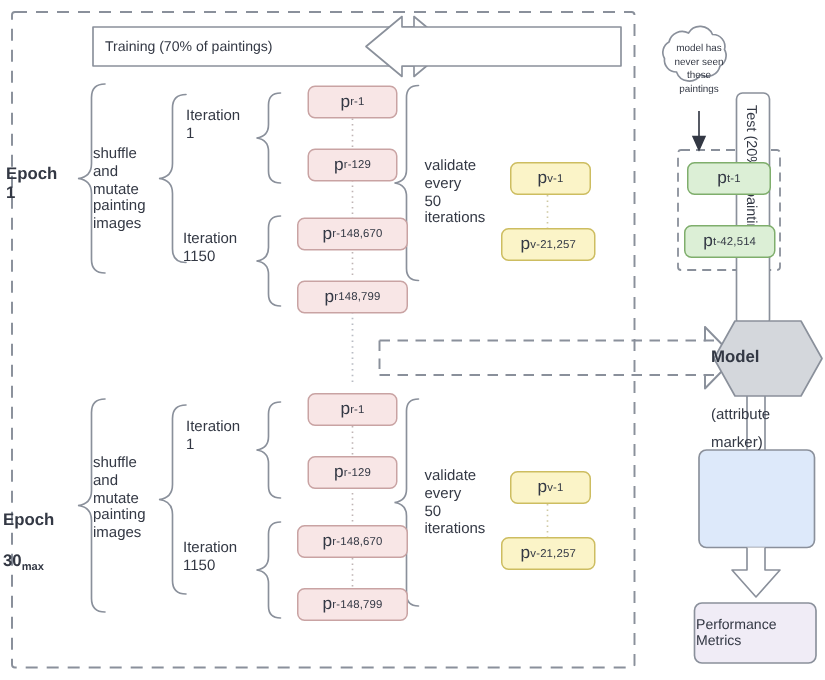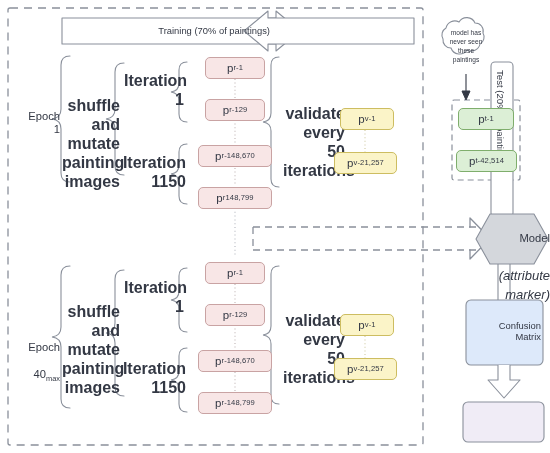--- a/index.html
+++ b/index.html
@@ -14,21 +14,21 @@
     overflow:hidden;
     background:#ffffff;
   }
   #svgroot{
     position:absolute;
     left:0; top:0;
     width:550px; height:453px;
   }
   .lbl{
     position:absolute;
-    text-align:right;
+    text-align:left;
     line-height:1.18;
     color:#333844;
     white-space:pre-line;
     pointer-events:none;
   }
   .pbox{
     position:absolute;
     box-sizing:border-box;
     border-radius:5px;
     display:flex;
@@ -36,22 +36,22 @@
     justify-content:center;
     font-size:10.5px;
     letter-spacing:.1px;
   }
   .pbox .base{font-size:11.5px;}
   .pbox sub{font-size:7.6px; line-height:0;}
   .pink{background:#f8e6e6;border:1px solid #c9a3a3;}
   .yellow{background:#fbf4c8;border:1px solid #cdbd61;}
   .green{background:#dcefd6;border:1px solid #7fae6c;}
   .txt-s{font-size:9.4px;}
-  .txt-m{font-size:16px;font-weight:bold;}
-  .txt-l{font-size:11.2px;}
+  .txt-m{font-size:10px;}
+  .txt-l{font-size:11.2px;font-weight:bold;}
   .vert{
     position:absolute;
     writing-mode:vertical-rl;
     text-orientation:mixed;
     font-size:9.6px;
     color:#333844;
     white-space:nowrap;
   }
   .cloudtxt{
     position:absolute;
@@ -190,21 +190,21 @@
     <span class="base">p</span>
       <sub>t-1</sub>
   </div>
   <div class="pbox green" style="left:456px; top:150px; width:61px; height:22px;">
     <span class="base">p</span>
       <sub>t-42,514</sub>
   </div>
 
   <div class="lbl txt-l" style="left:2px; top:328px; width:58px;">
     <span>Epoch</span><br>
-    <span>40</span><sub style="font-size:7.4px;">max</sub>
+    <span>30</span><sub style="font-size:7.4px;">max</sub>
   </div>
 
   <div class="lbl txt-m" style="left:62px; top:303px; width:58px;">shuffle
 and
 mutate
 painting
 images</div>
 
   <div class="lbl txt-m" style="left:124px; top:279px; width:60px;">Iteration
 1</div>
@@ -237,20 +237,20 @@
     <span class="base">p</span>
       <sub>v-1</sub>
   </div>
   <div class="pbox yellow" style="left:334px; top:358px; width:63px; height:22px;">
     <span class="base">p</span>
       <sub>v-21,257</sub>
   </div>
 
   <div class="lbl" style="left:474px; top:209px; width:76px;">
     <span class="txt-l">Model</span><br>
-    <span style="font-size:13px;font-style:italic;">(attribute marker)</span>
-  </div>
-
-  <div class="lbl txt-s" style="left:468px; top:320px; width:73px;">Confusion
-Matrix</div>
-
+    <span style="font-size:10px;">(attribute marker)</span>
+  </div>
+
+
+  <div class="lbl txt-s" style="left:464px; top:410px; width:79px;">Performance
+Metrics</div>
 
 </div>
 
 </body></html>

